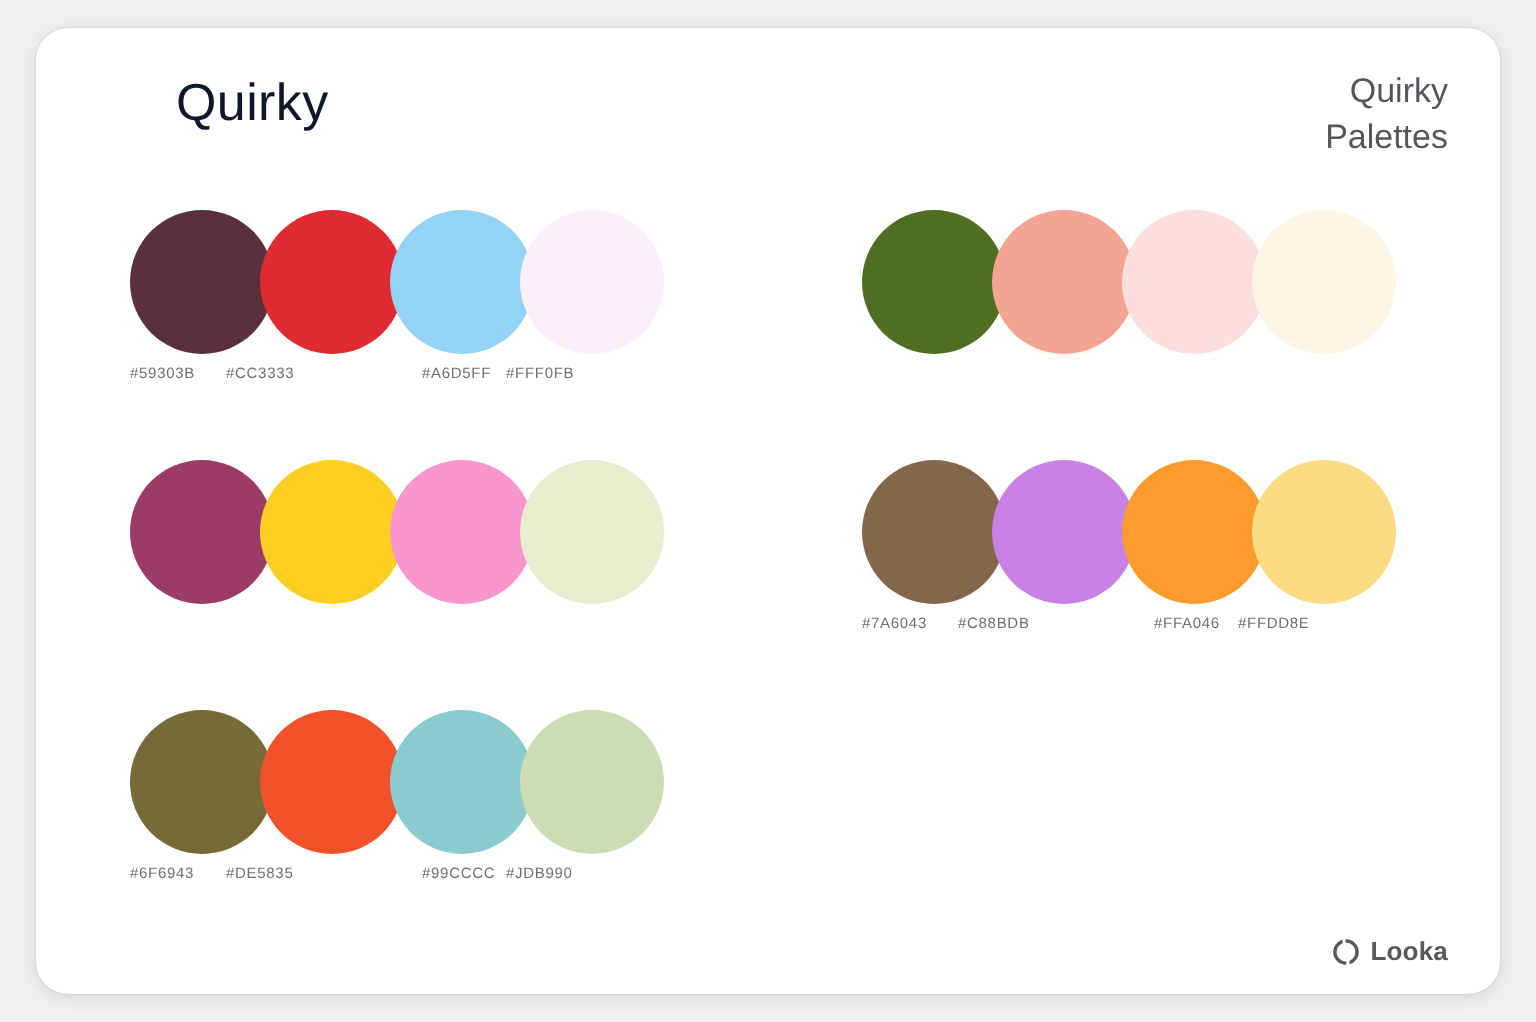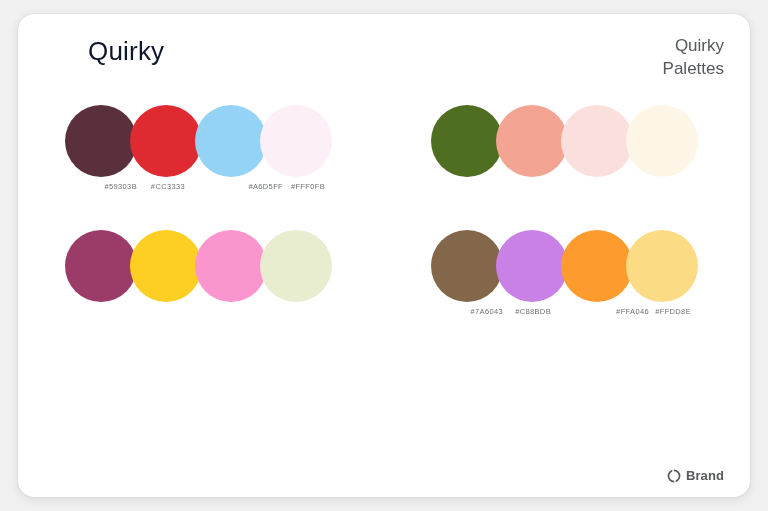--- a/index.html
+++ b/index.html
@@ -84,21 +84,21 @@
   .label-row {
     position: relative;
     width: 272px;
     margin: 0 auto;
     height: 18px;
   }
   .hex-label {
     position: absolute;
     top: 0;
     width: 72px;
-    text-align: right;
+    text-align: left;
     font-size: 7.5px;
     letter-spacing: 0.35px;
     color: #6d7073;
     white-space: nowrap;
   }
   .hex-label.i0 { left: 0px; }
   .hex-label.i1 { left: 48px; }
   .hex-label.i2 { left: 146px; }
   .hex-label.i3 { left: 188px; }
   #footer-logo {
@@ -170,24 +170,38 @@
           <div class="swatch i2" title="#FFA046" style="background: rgb(253, 155, 46);"></div>
           <div class="swatch i3" title="#FFDD8E" style="background: rgb(252, 219, 133);"></div>
         </div>
         <div class="label-row">
           <div class="hex-label i0">#7A6043</div>
           <div class="hex-label i1">#C88BDB</div>
           <div class="hex-label i2">#FFA046</div>
           <div class="hex-label i3">#FFDD8E</div>
         </div>
       </div>
+      <div class="palette">
+        <div class="swatch-row">
+          <div class="swatch i0" title="#6F6943" style="background: rgb(118, 107, 55);"></div>
+          <div class="swatch i1" title="#DE5835" style="background: rgb(242, 82, 42);"></div>
+          <div class="swatch i2" title="#99CCCC" style="background: rgb(138, 203, 206);"></div>
+          <div class="swatch i3" title="#JDB990" style="background: rgb(204, 220, 181);"></div>
+        </div>
+        <div class="label-row">
+          <div class="hex-label i0">#6F6943</div>
+          <div class="hex-label i1">#DE5835</div>
+          <div class="hex-label i2">#99CCCC</div>
+          <div class="hex-label i3">#JDB990</div>
+        </div>
+      </div>
     </div>
 
   <div id="footer-logo">
     <svg id="looka-mark" width="14" height="14" viewBox="0 0 14 14" aria-hidden="true">
       <path fill="#58595b" d="M7 0.6 A6.4 6.4 0 0 0 7 13.4 A6.4 6.4 0 0 0 7 0.6 Z M7 2.3 A4.7 4.7 0 0 1 7 11.7 A4.7 4.7 0 0 1 7 2.3 Z"></path>
       <rect fill="#ffffff" x="5.3" y="0" width="1.5" height="6"></rect>
       <rect fill="#ffffff" x="7.2" y="8" width="1.5" height="6"></rect>
     </svg>
-    <span id="looka-wordmark">Brand</span>
+    <span id="looka-wordmark">Looka</span>
   </div>
 
 </div>
 
 </body></html>

